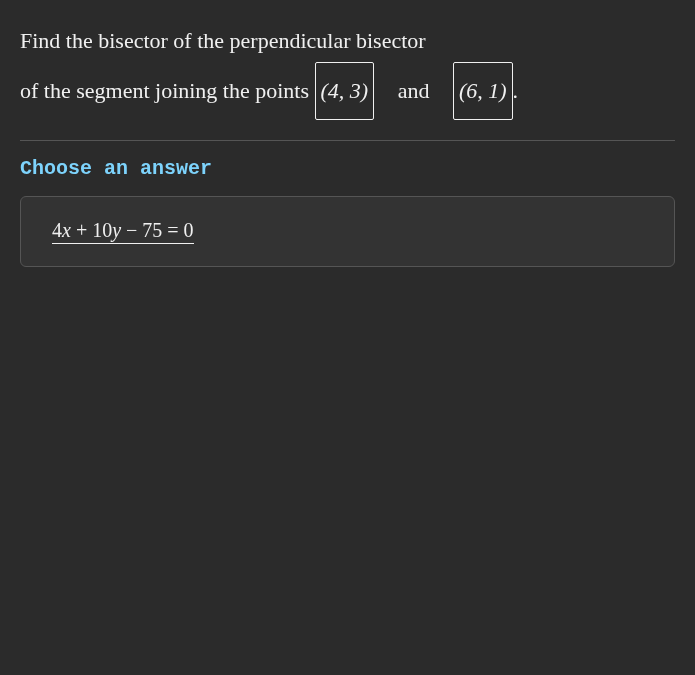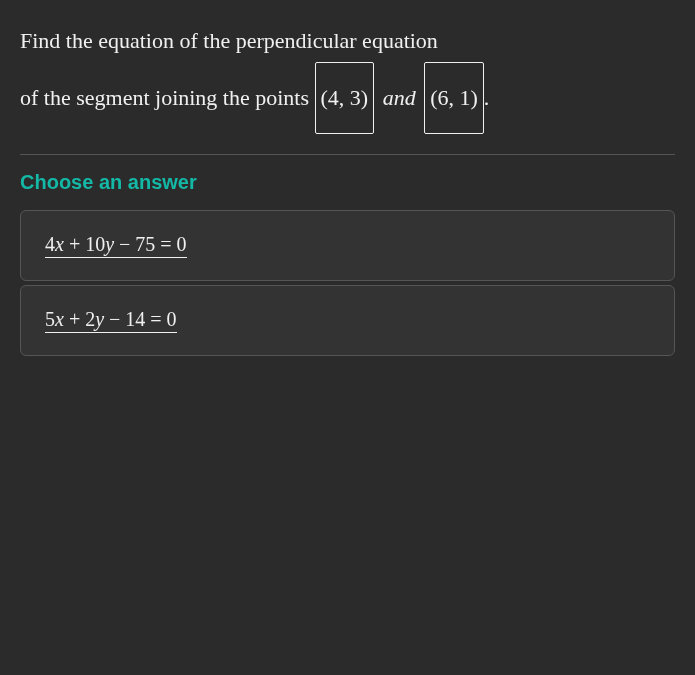--- a/index.html
+++ b/index.html
@@ -24,52 +24,53 @@
     .question-text {
       font-size: 22px;
       line-height: 1.55;
       color: #f0f0f0;
       margin-bottom: 4px;
     }
 
     .inline-box {
       display: inline-block;
       border: 1.5px solid #f0f0f0;
-      padding: 18px 5px;
+      padding: 11px 5px;
       border-radius: 2px;
       font-size: 22px;
+      font-style: italic;
     }
 
     .divider {
       border: none;
       border-top: 1px solid #555;
       margin: 18px 0 16px 0;
     }
 
     .choose-label {
       font-size: 20px;
       font-weight: bold;
-      color: #14b8a6;
+      color: #7dd3fc;
       margin-bottom: 16px;
-      font-family: Liberation Sans, sans-serif;
+      font-family: Liberation Mono, monospace;
     }
 
     .answers-container {
       display: flex;
       flex-direction: column;
       gap: 0px;
     }
 
     .answer-option {
       background-color: #333333;
       border: 1px solid #555555;
       border-radius: 6px;
-      padding: 22px 24px;
+      padding: 22px 31px;
       cursor: pointer;
-      margin-bottom: 4px;
+      margin-bottom: 20px;
     }
 
     .answer-text {
       font-size: 20px;
       color: #f0f0f0;
       font-family: Georgia, 'Times New Roman', serif;
       border-bottom: 1.5px solid #f0f0f0;
       display: inline-block;
       padding-bottom: 1px;
     }
@@ -77,34 +78,31 @@
     
     .math-inline {
       font-style: italic;
     }
   </style>
 </head>
 <body>
 
 <div class="question-section">
   <p class="question-text">
-    <span>Find the equation of the perpendicular equation</span>
+    <span>Find the bisector of the perpendicular bisector</span>
   </p>
   <p class="question-text">
     <span>of the segment joining the points</span>
     <span class="inline-box">(4, 3)</span>
-    <span style="margin: 0 3px; font-style: italic;">and</span>
+    <span style="margin: 0 18px;">and</span>
     <span class="inline-box">(6, 1)</span><span>.</span>
   </p>
 </div>
 
 <hr class="divider">
 
 <div class="choose-label">Choose an answer</div>
 
 <div class="answers-container">
   <div class="answer-option">
     <span class="answer-text">4<span class="math-inline">x</span> + 10<span class="math-inline">y</span> − 75 = 0</span>
   </div>
-  <div class="answer-option">
-    <span class="answer-text">5<span class="math-inline">x</span> + 2<span class="math-inline">y</span> − 14 = 0</span>
-  </div>
 </div>
 
 </body></html>

